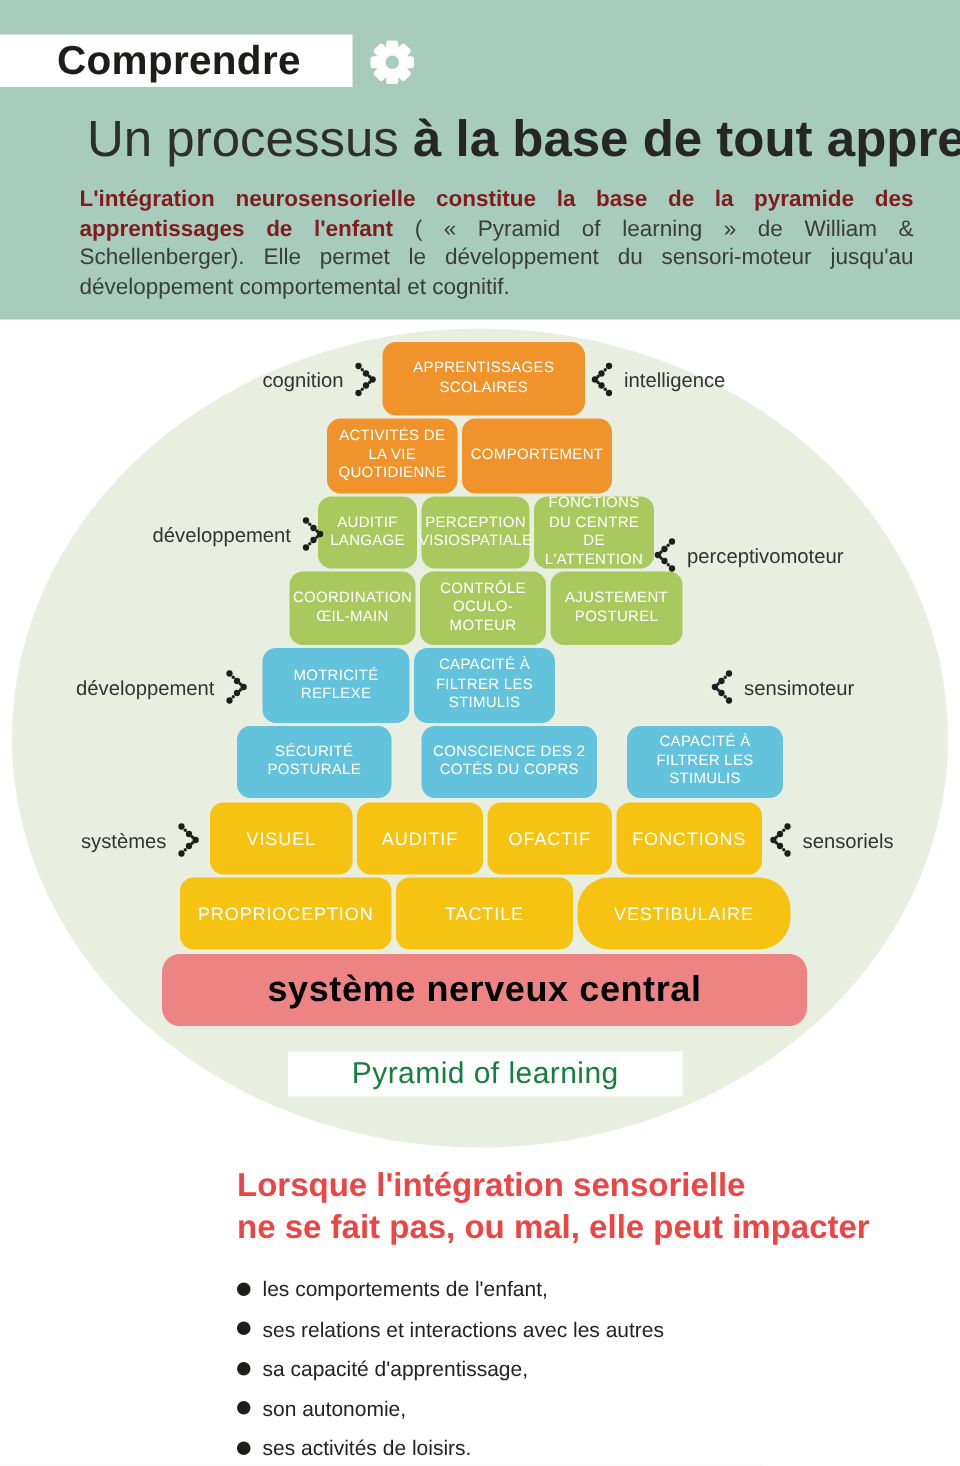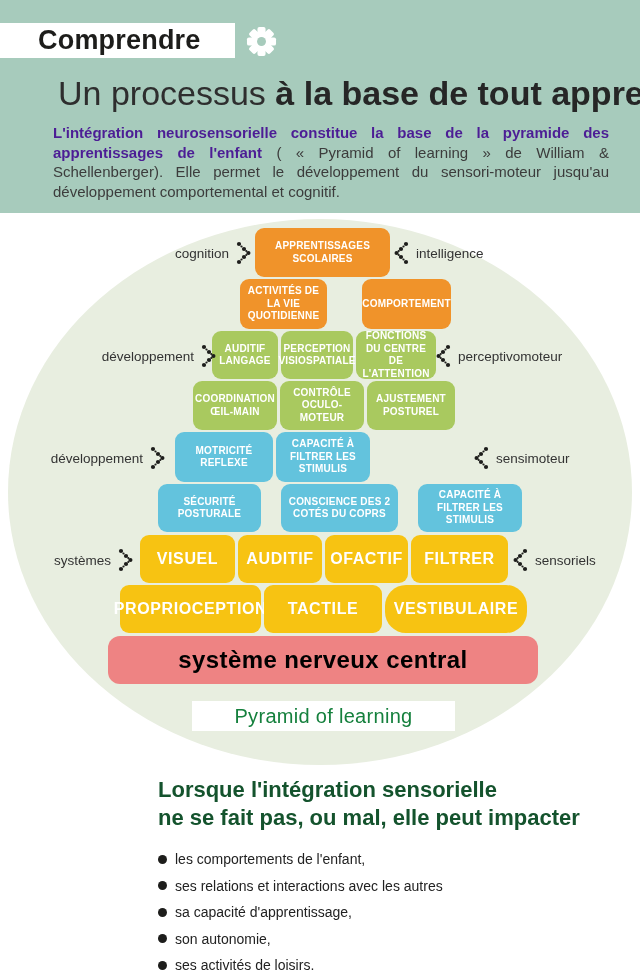--- a/index.html
+++ b/index.html
@@ -29,35 +29,35 @@
   .page-title {
     position:absolute; left:58px; top:74px; width:575px;
     font-size:34px; color:#2e2e2e; white-space:nowrap;
   }
   .page-title .t-reg { font-weight:normal; }
   .page-title .t-bold { font-weight:bold; color:#262626; }
   .intro {
     position:absolute; left:53px; top:108px; width:556px;
     font-size:15px; line-height:19.5px; text-align:justify; color:#3c3c3c;
   }
-  .intro b { color:#4c1d95; }
+  .intro b { color:#7f1d1d; }
 
   
   .circle {
     position:absolute; left:8px; top:219px; width:624px; height:546px;
     background:#e8eee0; border-radius:50%;
   }
   .prow { position:absolute; display:flex; gap:3px; }
   .block {
-    border-radius:9px; color:#ffffff; font-weight:bold;
+    border-radius:9px; color:#ffffff; font-weight:normal;
     display:flex; align-items:center; justify-content:center;
     text-align:center; font-size:10px; line-height:12.5px;
     letter-spacing:0.2px; padding:2px; box-sizing:border-box;
   }
-  .big .block { font-size:16px; letter-spacing:0.6px; }
+  .big .block { font-size:12px; letter-spacing:0.6px; }
   .c-orange .block { background:#f0932a; }
   .c-green  .block { background:#a9c95f; }
   .c-blue   .block { background:#63c3dd; }
   .c-yellow .block { background:#f7c312; }
   .base-block {
     position:absolute; left:108px; top:636px; width:430px; height:48px;
     background:#ee8383; border-radius:12px; color:#000000;
     font-weight:bold; font-size:24px; letter-spacing:0.4px;
     display:flex; align-items:center; justify-content:center;
   }
@@ -69,21 +69,21 @@
 
   .side-label {
     position:absolute; display:flex; align-items:center; gap:7px;
     height:26px; font-size:13.5px; color:#333333; white-space:nowrap;
   }
   .side-label svg { flex:0 0 auto; }
 
   
   .footer-heading {
     position:absolute; left:158px; top:776px;
-    font-size:22px; font-weight:bold; line-height:28px; color:#14532d;
+    font-size:22px; font-weight:bold; line-height:28px; color:#ef4444;
   }
   .impact-list {
     position:absolute; left:158px; top:851px; list-style:none; margin:0; padding:0;
     font-size:14px; color:#222222;
   }
   .impact-list li { margin-bottom:10.5px; display:flex; align-items:center; }
   .dot {
     display:inline-block; width:9px; height:9px; border-radius:50%;
     background:#1d1d1b; margin-right:8px; flex:0 0 auto;
   }
@@ -114,23 +114,23 @@
     <b>L'intégration neurosensorielle constitue la base de la pyramide des apprentissages de l'enfant</b><span> ( « Pyramid of learning » de William &amp; Schellenberger). Elle permet le développement du sensori-moteur jusqu'au développement comportemental et cognitif.</span>
   </p>
 </div>
 
 <div class="circle"></div>
 
 <div class="prow c-orange" style="left:255px; top:228px; height:49px;">
   <div class="block" style="width:135px;">APPRENTISSAGES SCOLAIRES</div>
 </div>
 
-<div class="prow c-orange" style="left:240px; top:279px; height:50px;justify-content:space-between;">
+<div class="prow c-orange" style="left:218px; top:279px; height:50px;justify-content:space-between;">
   <div class="block" style="width:87px;">ACTIVITÉS DE LA VIE QUOTIDIENNE</div>
-  <div class="block" style="width:89px;margin-left:32px;">COMPORTEMENT</div>
+  <div class="block" style="width:100px;">COMPORTEMENT</div>
 </div>
 
 <div class="prow c-green" style="left:212px; top:331px; height:48px;">
   <div class="block" style="width:66px;">AUDITIF LANGAGE</div>
   <div class="block" style="width:72px;">PERCEPTION VISIOSPATIALE</div>
   <div class="block" style="width:80px;">FONCTIONS DU CENTRE DE L'ATTENTION</div>
 </div>
 
 <div class="prow c-green" style="left:193px; top:381px; height:49px;">
   <div class="block" style="width:84px;">COORDINATION ŒIL-MAIN</div>
@@ -146,21 +146,21 @@
 <div class="prow c-blue" style="left:158px; top:484px; height:48px;gap:20px;">
   <div class="block" style="width:103px;">SÉCURITÉ POSTURALE</div>
   <div class="block" style="width:117px;">CONSCIENCE DES 2 COTÉS DU COPRS</div>
   <div class="block" style="width:104px;">CAPACITÉ À FILTRER LES STIMULIS</div>
 </div>
 
 <div class="prow c-yellow big" style="left:140px; top:535px; height:48px;">
   <div class="block" style="width:95px;">VISUEL</div>
   <div class="block" style="width:84px;">AUDITIF</div>
   <div class="block" style="width:83px;">OFACTIF</div>
-  <div class="block" style="width:97px;">FILTRER</div>
+  <div class="block" style="width:97px;">FONCTIONS</div>
 </div>
 
 <div class="prow c-yellow big" style="left:120px; top:585px; height:48px;">
   <div class="block" style="width:141px;">PROPRIOCEPTION</div>
   <div class="block" style="width:118px;">TACTILE</div>
   <div class="block" style="width:142px;border-radius:21px;">VESTIBULAIRE</div>
 </div>
 
 <div class="base-block">système nerveux central</div>
 <div class="caption-box">Pyramid of learning</div>
@@ -207,21 +207,21 @@
         <circle cx="12.4" cy="13" r="2.1"></circle>
         <circle cx="8" cy="17" r="2.1"></circle>
         <circle cx="3" cy="22" r="2.1"></circle>
         <circle cx="5.5" cy="6.5" r="1.1"></circle>
         <circle cx="10.3" cy="11" r="1.1"></circle>
         <circle cx="10.3" cy="15" r="1.1"></circle>
         <circle cx="5.5" cy="19.5" r="1.1"></circle>
       </g>
   </svg>
 </div>
-<div class="side-label" style="top:343px; left:436px;">
+<div class="side-label" style="top:357px; left:436px;">
   <svg width="15" height="26" viewBox="0 0 15 26">
     <g fill="#1d1d1b">
         <circle cx="12" cy="4" r="2.1"></circle>
         <circle cx="7" cy="9" r="2.1"></circle>
         <circle cx="2.6" cy="13" r="2.1"></circle>
         <circle cx="7" cy="17" r="2.1"></circle>
         <circle cx="12" cy="22" r="2.1"></circle>
         <circle cx="9.5" cy="6.5" r="1.1"></circle>
         <circle cx="4.7" cy="11" r="1.1"></circle>
         <circle cx="4.7" cy="15" r="1.1"></circle>

